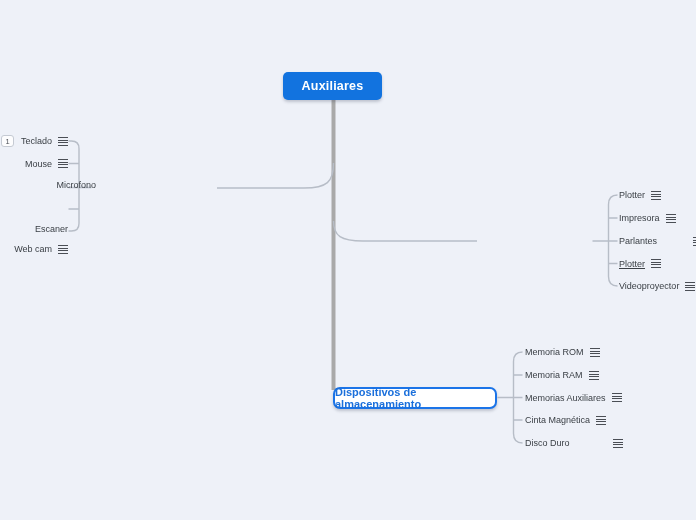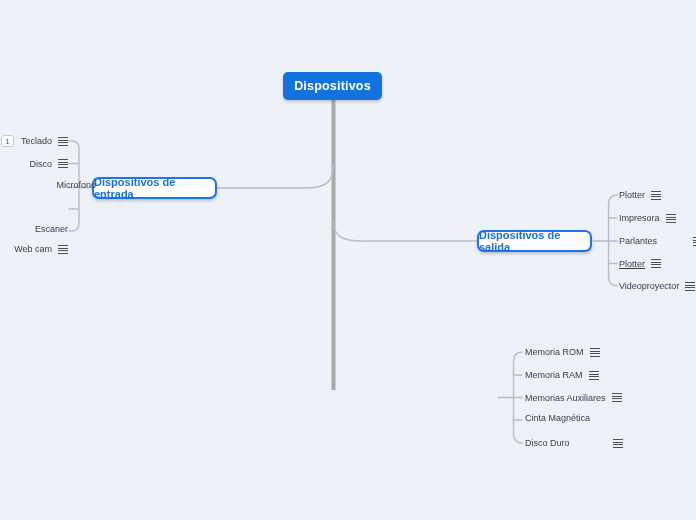--- a/index.html
+++ b/index.html
@@ -78,35 +78,34 @@
     <path d="M68.5 141 H71.5 Q79 141 79 148.5 V223.5 Q79 231 71.5 231 H68.5" stroke="var(--connector)" stroke-width="1.4"></path>
     <path d="M68.5 163.5 H79 M68.5 187.5 H91.5 M68.5 209 H79" stroke="var(--connector)" stroke-width="1.4"></path>
 
     <path d="M617.5 195 Q608.5 195 608.5 204.5 V276.5 Q608.5 286 617.5 286" stroke="var(--connector)" stroke-width="1.4"></path>
     <path d="M608.5 218 H617.5 M592.5 241 H617.5 M608.5 263.5 H617.5" stroke="var(--connector)" stroke-width="1.4"></path>
 
     <path d="M522.5 352 Q513.5 352 513.5 361.5 V433.5 Q513.5 443 522.5 443" stroke="var(--connector)" stroke-width="1.4"></path>
     <path d="M513.5 375 H522.5 M497.5 397.5 H522.5 M513.5 420 H522.5" stroke="var(--connector)" stroke-width="1.4"></path>
   </svg>
 
-  <div class="node root-node">Dispositivos</div>
+  <div class="node root-node">Auxiliares</div>
 
-  <div class="node branch-node branch-entrada">Dispositivos de entrada</div>
 
-  <div class="node branch-node branch-salida">Dispositivos de salida</div>
 
+  <div class="node branch-node branch-almacenamiento">Dispositivos de almacenamiento</div>
 
   <div class="leaf-group">
       <div class="leaf" style="top: 134px; right: 628px;">
         <span class="badge">1</span>
         <span class="leaf-label">Teclado</span>
         <span class="menu-icon"></span>
       </div>
       <div class="leaf" style="top: 156.5px; right: 628px;">
-        <span class="leaf-label">Disco</span>
+        <span class="leaf-label">Mouse</span>
         <span class="menu-icon"></span>
       </div>
       <div class="leaf" style="top: 179.5px; right: 600px; flex-direction: column;">
         <span class="leaf-label">Microfono</span>
         <span class="menu-icon"></span>
       </div>
       <div class="leaf" style="top: 202px; right: 628px; margin-top: 40px;">
         <span class="leaf-label">Web cam</span>
         <span class="menu-icon"></span>
       </div>
@@ -145,21 +144,21 @@
         <span class="menu-icon"></span>
       </div>
       <div class="leaf" style="top: 368px; left: 525px;">
         <span class="leaf-label">Memoria RAM</span>
         <span class="menu-icon"></span>
       </div>
       <div class="leaf" style="top: 390.5px; left: 525px;">
         <span class="leaf-label">Memorias Auxiliares</span>
         <span class="menu-icon"></span>
       </div>
-      <div class="leaf" style="top: 413px; left: 525px; flex-direction: column;">
+      <div class="leaf" style="top: 413px; left: 525px;">
         <span class="leaf-label">Cinta Magnética</span>
         <span class="menu-icon"></span>
       </div>
       <div class="leaf" style="top: 436px; left: 525px; gap: 43px;">
         <span class="leaf-label">Disco Duro</span>
         <span class="menu-icon"></span>
       </div>
     </div>
 
 </div>

